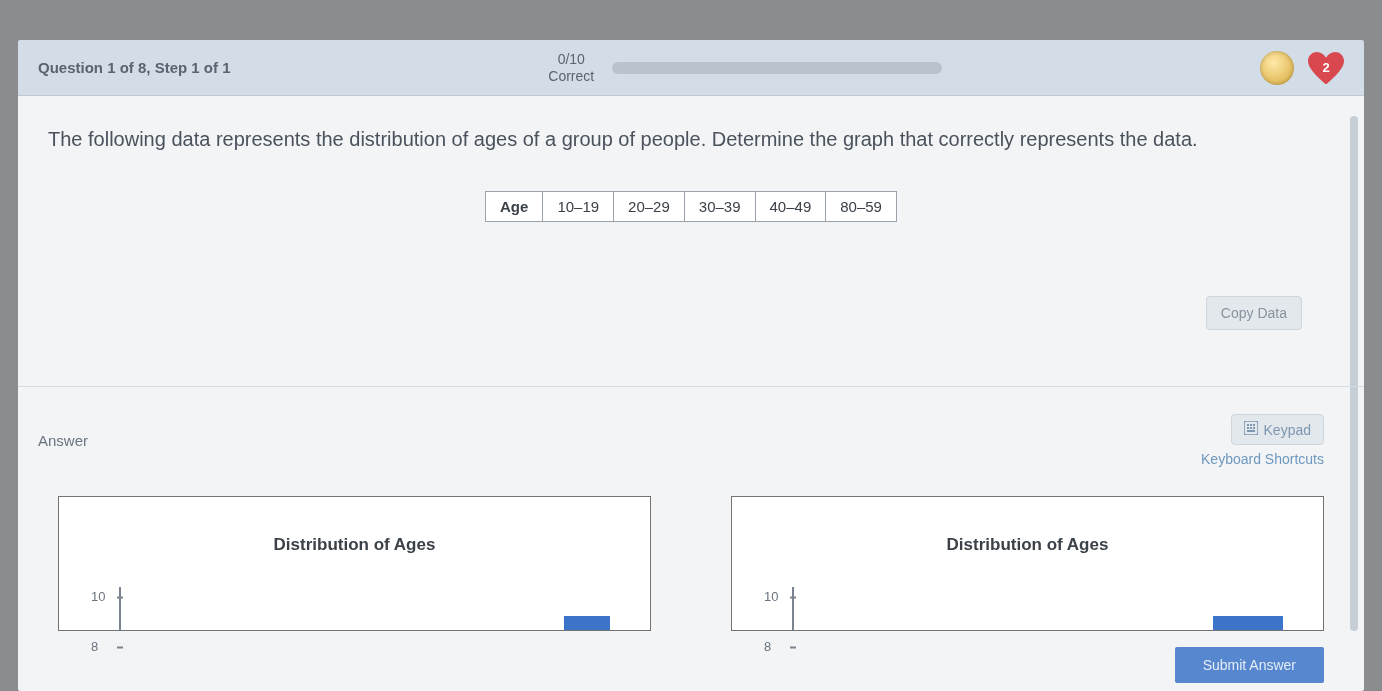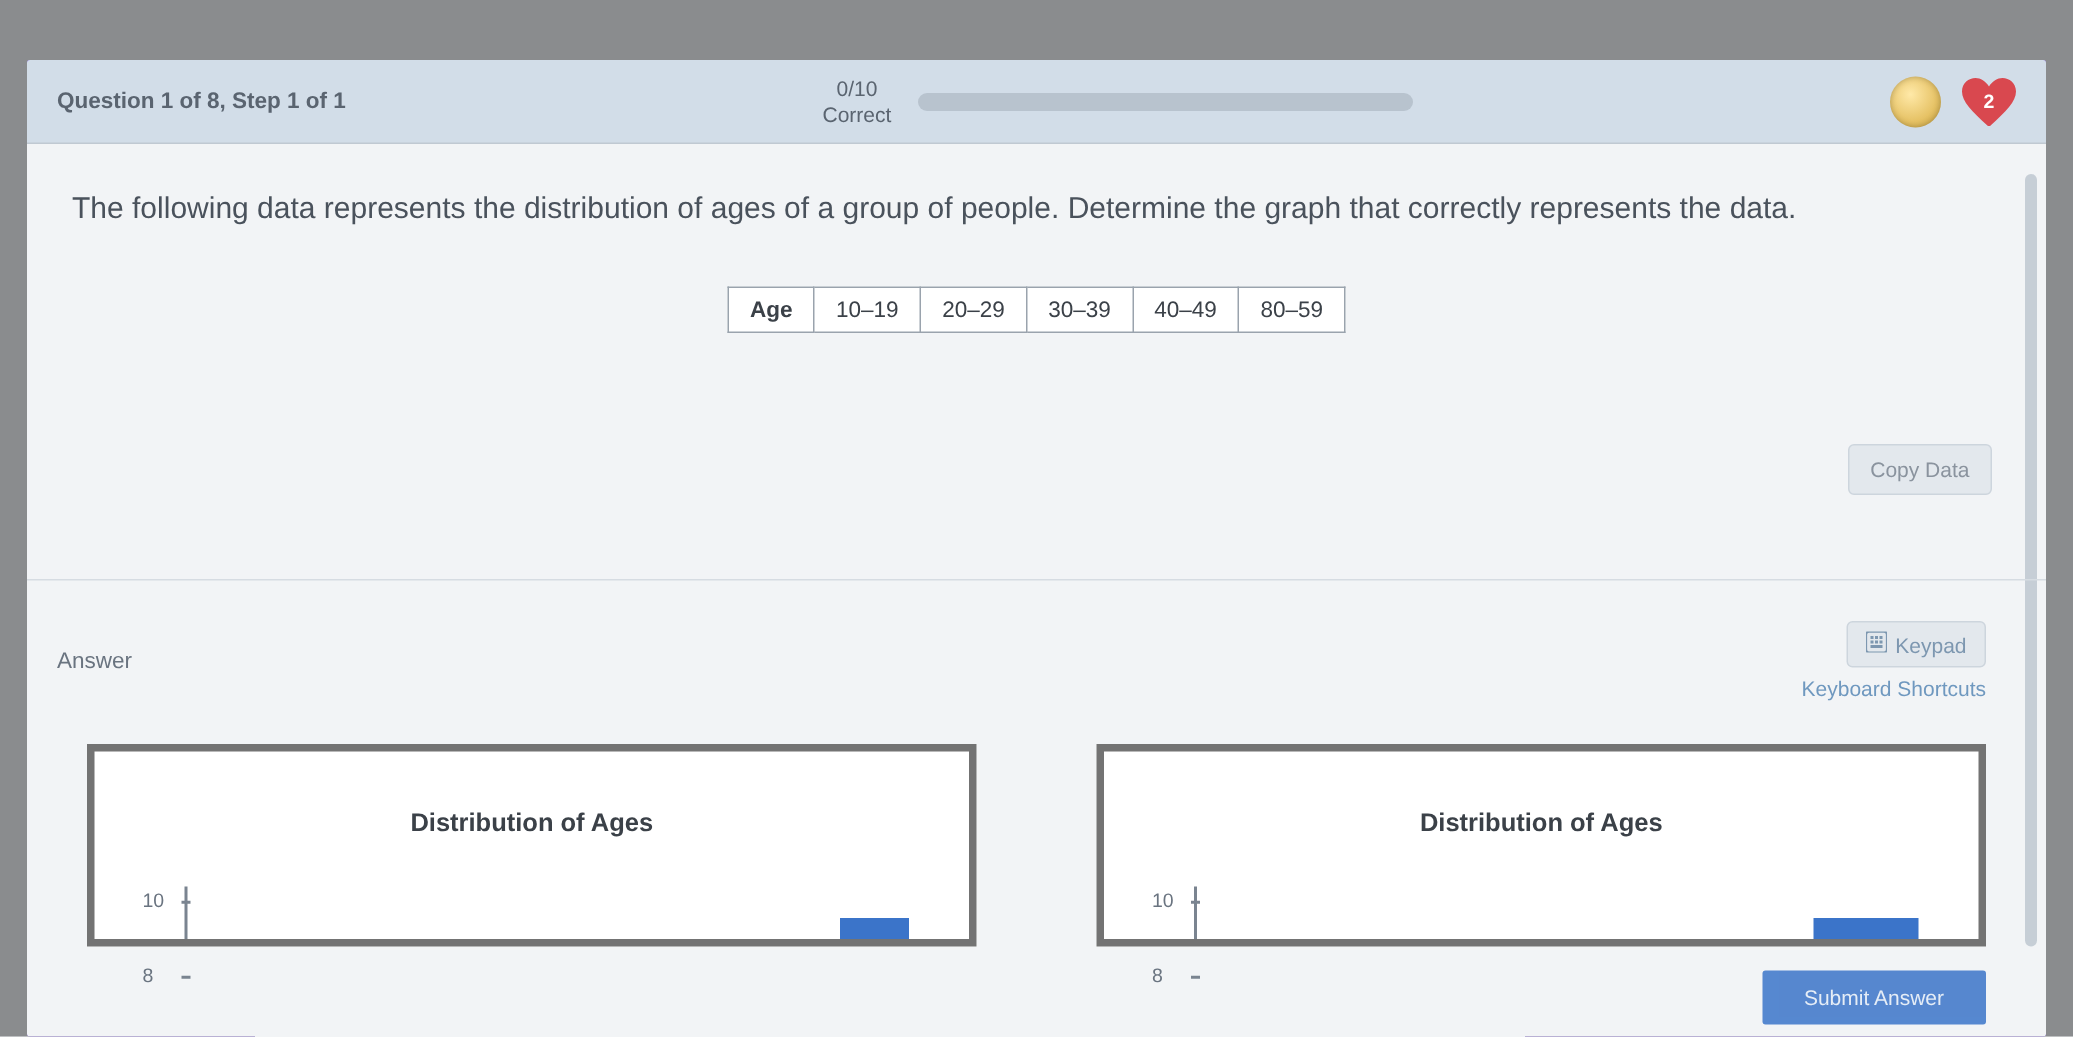--- a/index.html
+++ b/index.html
@@ -101,21 +101,21 @@
   .data-table td, .data-table th {
     border:1px solid #9aa3ad;
     padding:6px 14px;
     color:#3b4148;
     font-size:15px;
   }
   .data-table td.row-label { font-weight:700; text-align:center; }
 
   .copy-btn {
     position:absolute;
-    right:36px; top:200px;
+    right:62px; top:200px;
     background:#e3e8ed;
     color:#8a939e;
     border:1px solid #cdd5dd;
     border-radius:4px;
     padding:8px 14px;
     font-size:14px;
     cursor:pointer;
   }
 
   .divider {
@@ -143,21 +143,21 @@
 
   .charts {
     position:absolute;
     top:400px; left:0; right:0; bottom:60px;
     display:flex;
   }
   .chart-card {
     flex:1;
     margin:0 40px;
     background:#fff;
-    border:5px solid #737373;
+    border:1px solid #737373;
     position:relative;
     padding:40px 20px 10px 60px;
   }
   .chart-title {
     position:absolute;
     top:38px; left:0; right:0;
     text-align:center;
     font-weight:700; color:#3b4148; font-size:17px;
   }
   .chart-axes {

